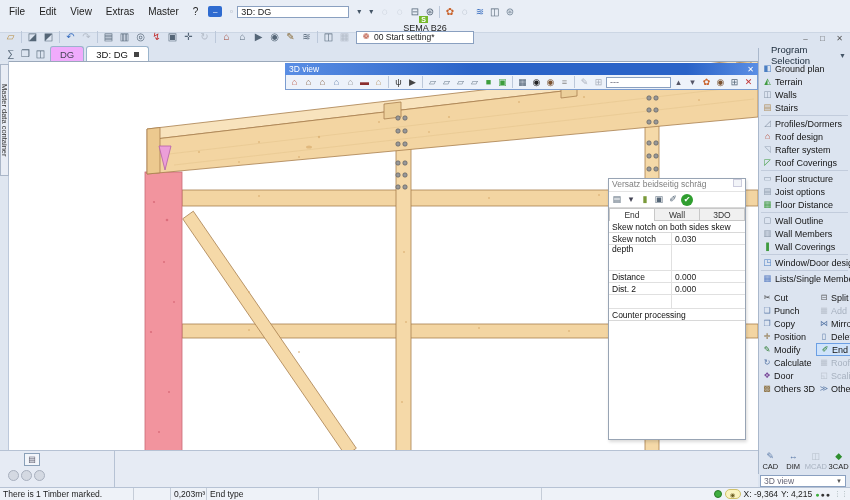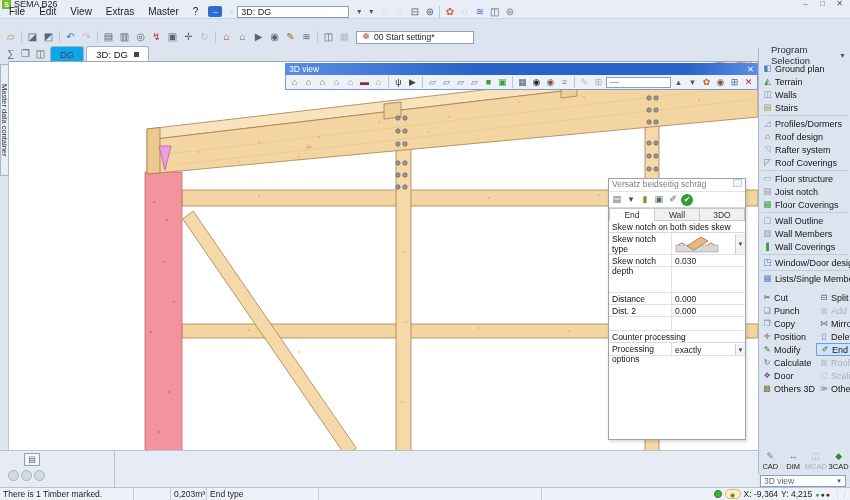--- a/index.html
+++ b/index.html
@@ -3,38 +3,38 @@
 <meta charset="utf-8">
 <style>
   *{margin:0;padding:0;box-sizing:border-box;}
   html,body{width:850px;height:500px;overflow:hidden;}
   #app{position:relative;width:850px;height:500px;background:#dce4f0;font-family:"Liberation Sans",sans-serif;color:#222;}
   .abs{position:absolute;}
   .ic{display:inline-flex;align-items:center;justify-content:center;width:15px;height:14px;font-size:10px;line-height:1;flex:0 0 auto;}
   .ic.sm{width:12px;height:12px;font-size:8px;}
   .sep{width:1px;height:12px;background:#bcc8da;margin:0 2px;flex:0 0 auto;}
   
-  .titlebar{left:0;top:0;width:850px;height:13px;background:#e9eef6;border-bottom:1px solid #ccd6e4;display:flex;align-items:flex-end;padding:9px 2px;}
+  .titlebar{left:0;top:0;width:850px;height:13px;background:#e9eef6;border-bottom:1px solid #ccd6e4;display:flex;align-items:center;padding:16px 2px;flex-direction:column;}
   .logo{width:9px;height:9px;background:#76b82a;color:#fff;font-size:7px;font-weight:bold;display:inline-flex;align-items:center;justify-content:center;margin-right:3px;}
   .wtitle{font-size:9px;color:#222;}
   .wctl{margin-left:auto;display:flex;}
   .wbtn{width:17px;height:11px;font-size:8px;color:#555;display:inline-flex;align-items:center;justify-content:center;}
   
   .menubar{left:0;top:4px;width:850px;height:15px;display:flex;align-items:center;padding-left:2px;}
   .mitem{font-size:10px;padding:0 7px;color:#222;}
   .bluebtn{width:14px;height:11px;background:#2f6bd0;border-radius:2px;color:#fff;font-size:8px;display:inline-flex;align-items:center;justify-content:center;margin:0 3px;}
   .combo{background:#fff;border:1px solid #8aa0c0;height:12px;font-size:9px;display:flex;align-items:center;padding:0 3px;color:#222;}
   .vcombo{width:112px;margin-right:4px;}
   
   .tb2{left:0;top:29px;width:850px;height:16px;display:flex;align-items:center;padding-left:3px;gap:1px;}
   .startcombo{width:118px;height:13px;margin-left:3px;}
   .startcombo .lbl{font-size:8.5px;margin-left:2px;white-space:nowrap;}
   
   .tb3{left:0;top:45px;width:756px;height:16px;display:flex;align-items:flex-end;padding-left:3px;}
-  .tab{height:15px;display:inline-flex;align-items:center;padding:0 9px;font-size:9.5px;border:1px solid #9ab4cc;border-bottom:none;border-radius:3px 3px 0 0;margin-left:2px;background:#0ea5e9;color:#445;}
+  .tab{height:15px;display:inline-flex;align-items:center;padding:0 9px;font-size:9.5px;border:1px solid #9ab4cc;border-bottom:none;border-radius:3px 3px 0 0;margin-left:2px;background:#f0abfc;color:#445;}
   .tab.active{background:#fff;color:#111;}
   .tabdot{width:5px;height:5px;background:#444;margin-left:6px;}
   
   .leftstrip{left:0;top:61px;width:9px;height:389px;background:#dfe6f0;border-right:1px solid #bcc8da;}
   .mastertab{left:0;top:64px;width:9px;height:112px;background:#e9edf5;border:1px solid #aab6c8;writing-mode:vertical-rl;font-size:7.5px;color:#333;display:flex;align-items:center;justify-content:center;}
   
   .canvas{left:9px;top:61px;width:749px;height:389px;background:#fff;border-top:1px solid #9aa8ba;}
   
   .viewerbar{left:285px;top:63px;width:473px;}
   .vtitle{height:12px;background:linear-gradient(90deg,#5a8ee4,#2a63c8 40%,#2a63c8 85%,#5a8ee4);color:#fff;font-size:8.5px;display:flex;align-items:center;padding:0 4px;}
@@ -326,33 +326,20 @@
       <span class="ic" style="color: rgb(85, 102, 119);">▣</span>
       <span class="ic" style="color: rgb(85, 102, 119);">✐</span>
       <span class="okbtn">✔</span>
     </div>
     <div class="dtabs">
       <span class="dtab active">End</span>
       <span class="dtab">Wall</span>
       <span class="dtab">3DO</span>
     </div>
     <div class="dsection">Skew notch on both sides skew</div>
-    <div class="drow" style="height:22px">
-      <span class="dl">Skew notch type</span>
-      <span class="dv">
-        <svg width="46" height="18" viewBox="0 0 46 18">
-          <rect x="1" y="10" width="42" height="7" fill="#d8d8d8" stroke="#999" stroke-width="0.6"></rect>
-          <polygon points="14,10 22,10 18,16" fill="#fff" stroke="#999" stroke-width="0.5"></polygon>
-          <polygon points="12,11 26,2 33,6 19,15" fill="#e8b87a" stroke="#8a6b40" stroke-width="0.7"></polygon>
-          <path d="M4,10 q3,-4 6,0" fill="none" stroke="#c23232" stroke-width="0.8"></path>
-          <path d="M33,10 q3,-4 6,0" fill="none" stroke="#c23232" stroke-width="0.8"></path>
-        </svg>
-        <span class="ddrop">▼</span>
-      </span>
-    </div>
     <div class="drow" style="height:12px">
       <span class="dl">Skew notch depth</span>
       <span class="dv">0.030</span>
     </div>
     <div class="drow" style="height:26px">
         <span class="dl"></span>
         <span class="dv"></span>
       </div>
     <div class="drow" style="height:12px">
       <span class="dl">Distance</span>
@@ -360,27 +347,20 @@
     </div>
     <div class="drow" style="height:12px">
       <span class="dl">Dist. 2</span>
       <span class="dv">0.000</span>
     </div>
     <div class="drow" style="height:14px">
         <span class="dl"></span>
         <span class="dv"></span>
       </div>
     <div class="dsection">Counter processing</div>
-    <div class="drow" style="height:13px">
-      <span class="dl">Processing options</span>
-      <span class="dv">
-          <span>exactly</span>
-          <span class="ddrop">▼</span>
-        </span>
-    </div>
   </div>
 
   <div class="abs sidebar">
     <div class="shead">
       <span>Program Selection</span>
       <span class="car">▼</span>
     </div>
     <div class="sitem">
         <span class="ic" style="color: rgb(74, 126, 194);">◧</span>
         <span>Ground plan</span>
@@ -414,25 +394,25 @@
         <span class="ic" style="color: rgb(63, 155, 63);">◸</span>
         <span>Roof Coverings</span>
       </div>
     <div class="ssep"></div>
     <div class="sitem">
         <span class="ic" style="color: rgb(138, 151, 168);">▭</span>
         <span>Floor structure</span>
       </div>
     <div class="sitem">
         <span class="ic" style="color: rgb(138, 151, 168);">▤</span>
-        <span>Joist notch</span>
+        <span>Joist options</span>
       </div>
     <div class="sitem">
         <span class="ic" style="color: rgb(63, 155, 63);">▦</span>
-        <span>Floor Coverings</span>
+        <span>Floor Distance</span>
       </div>
     <div class="ssep"></div>
     <div class="sitem">
         <span class="ic" style="color: rgb(138, 151, 168);">▢</span>
         <span>Wall Outline</span>
       </div>
     <div class="sitem">
         <span class="ic" style="color: rgb(138, 151, 168);">▥</span>
         <span>Wall Members</span>
       </div>

